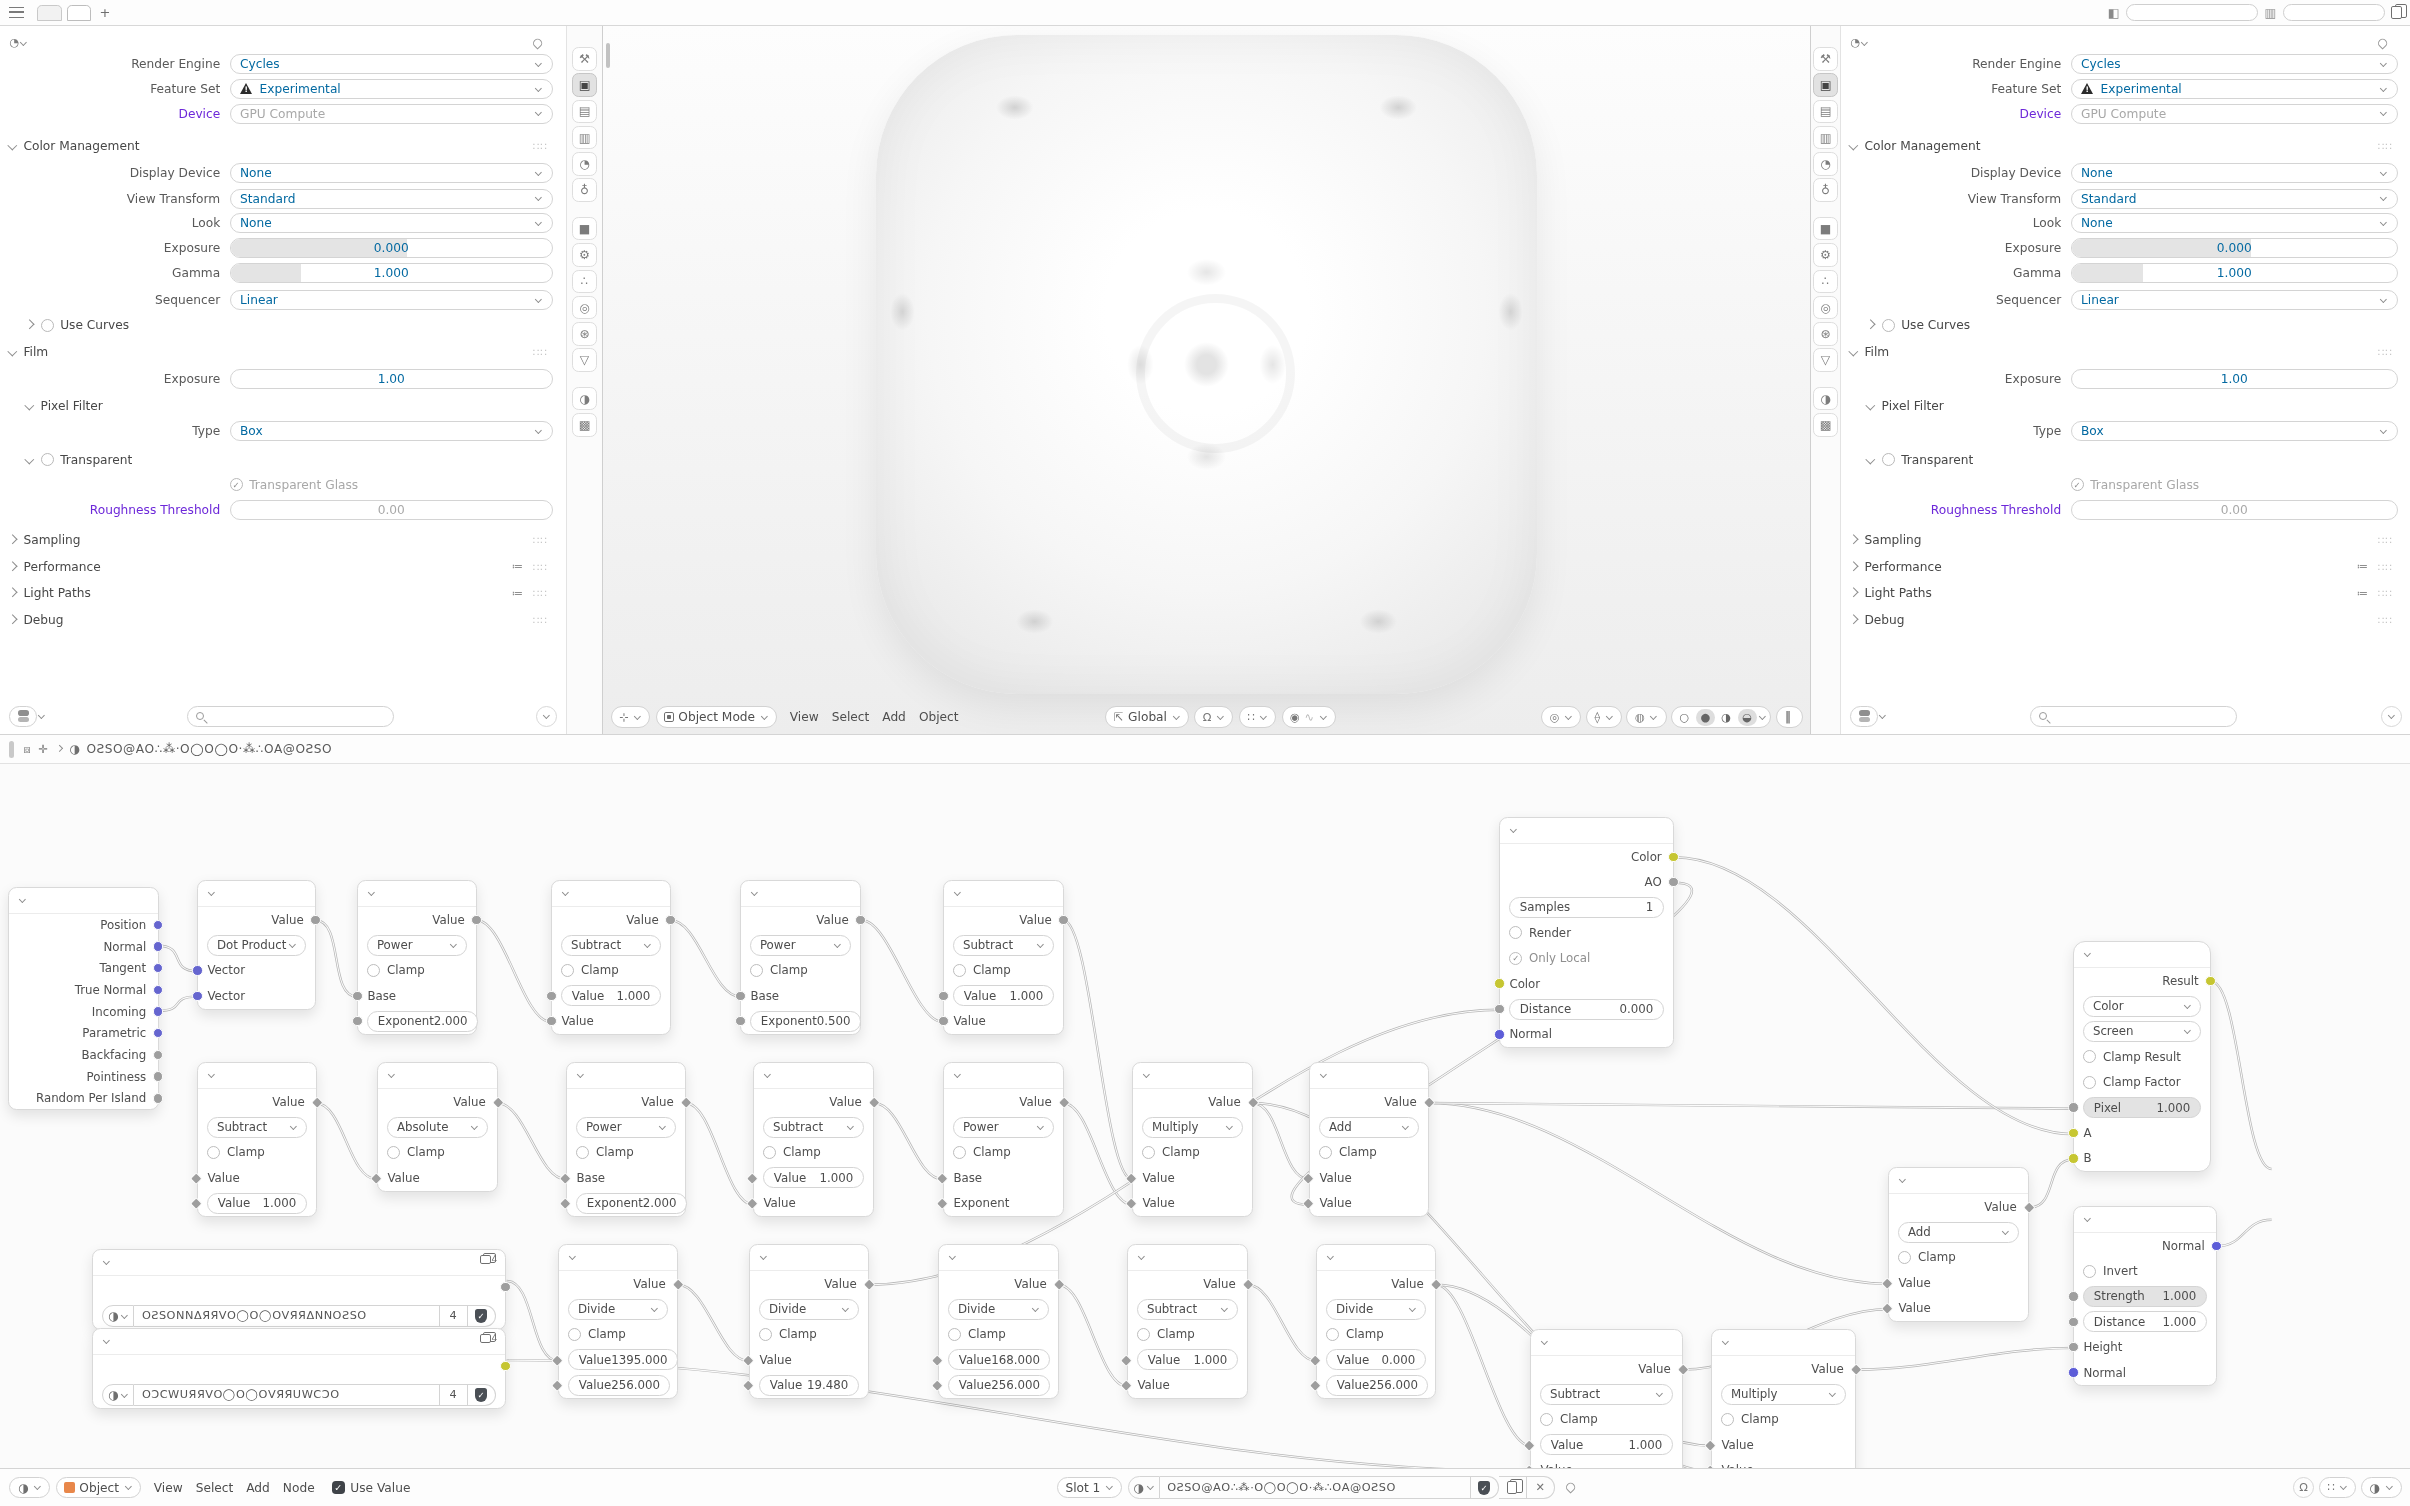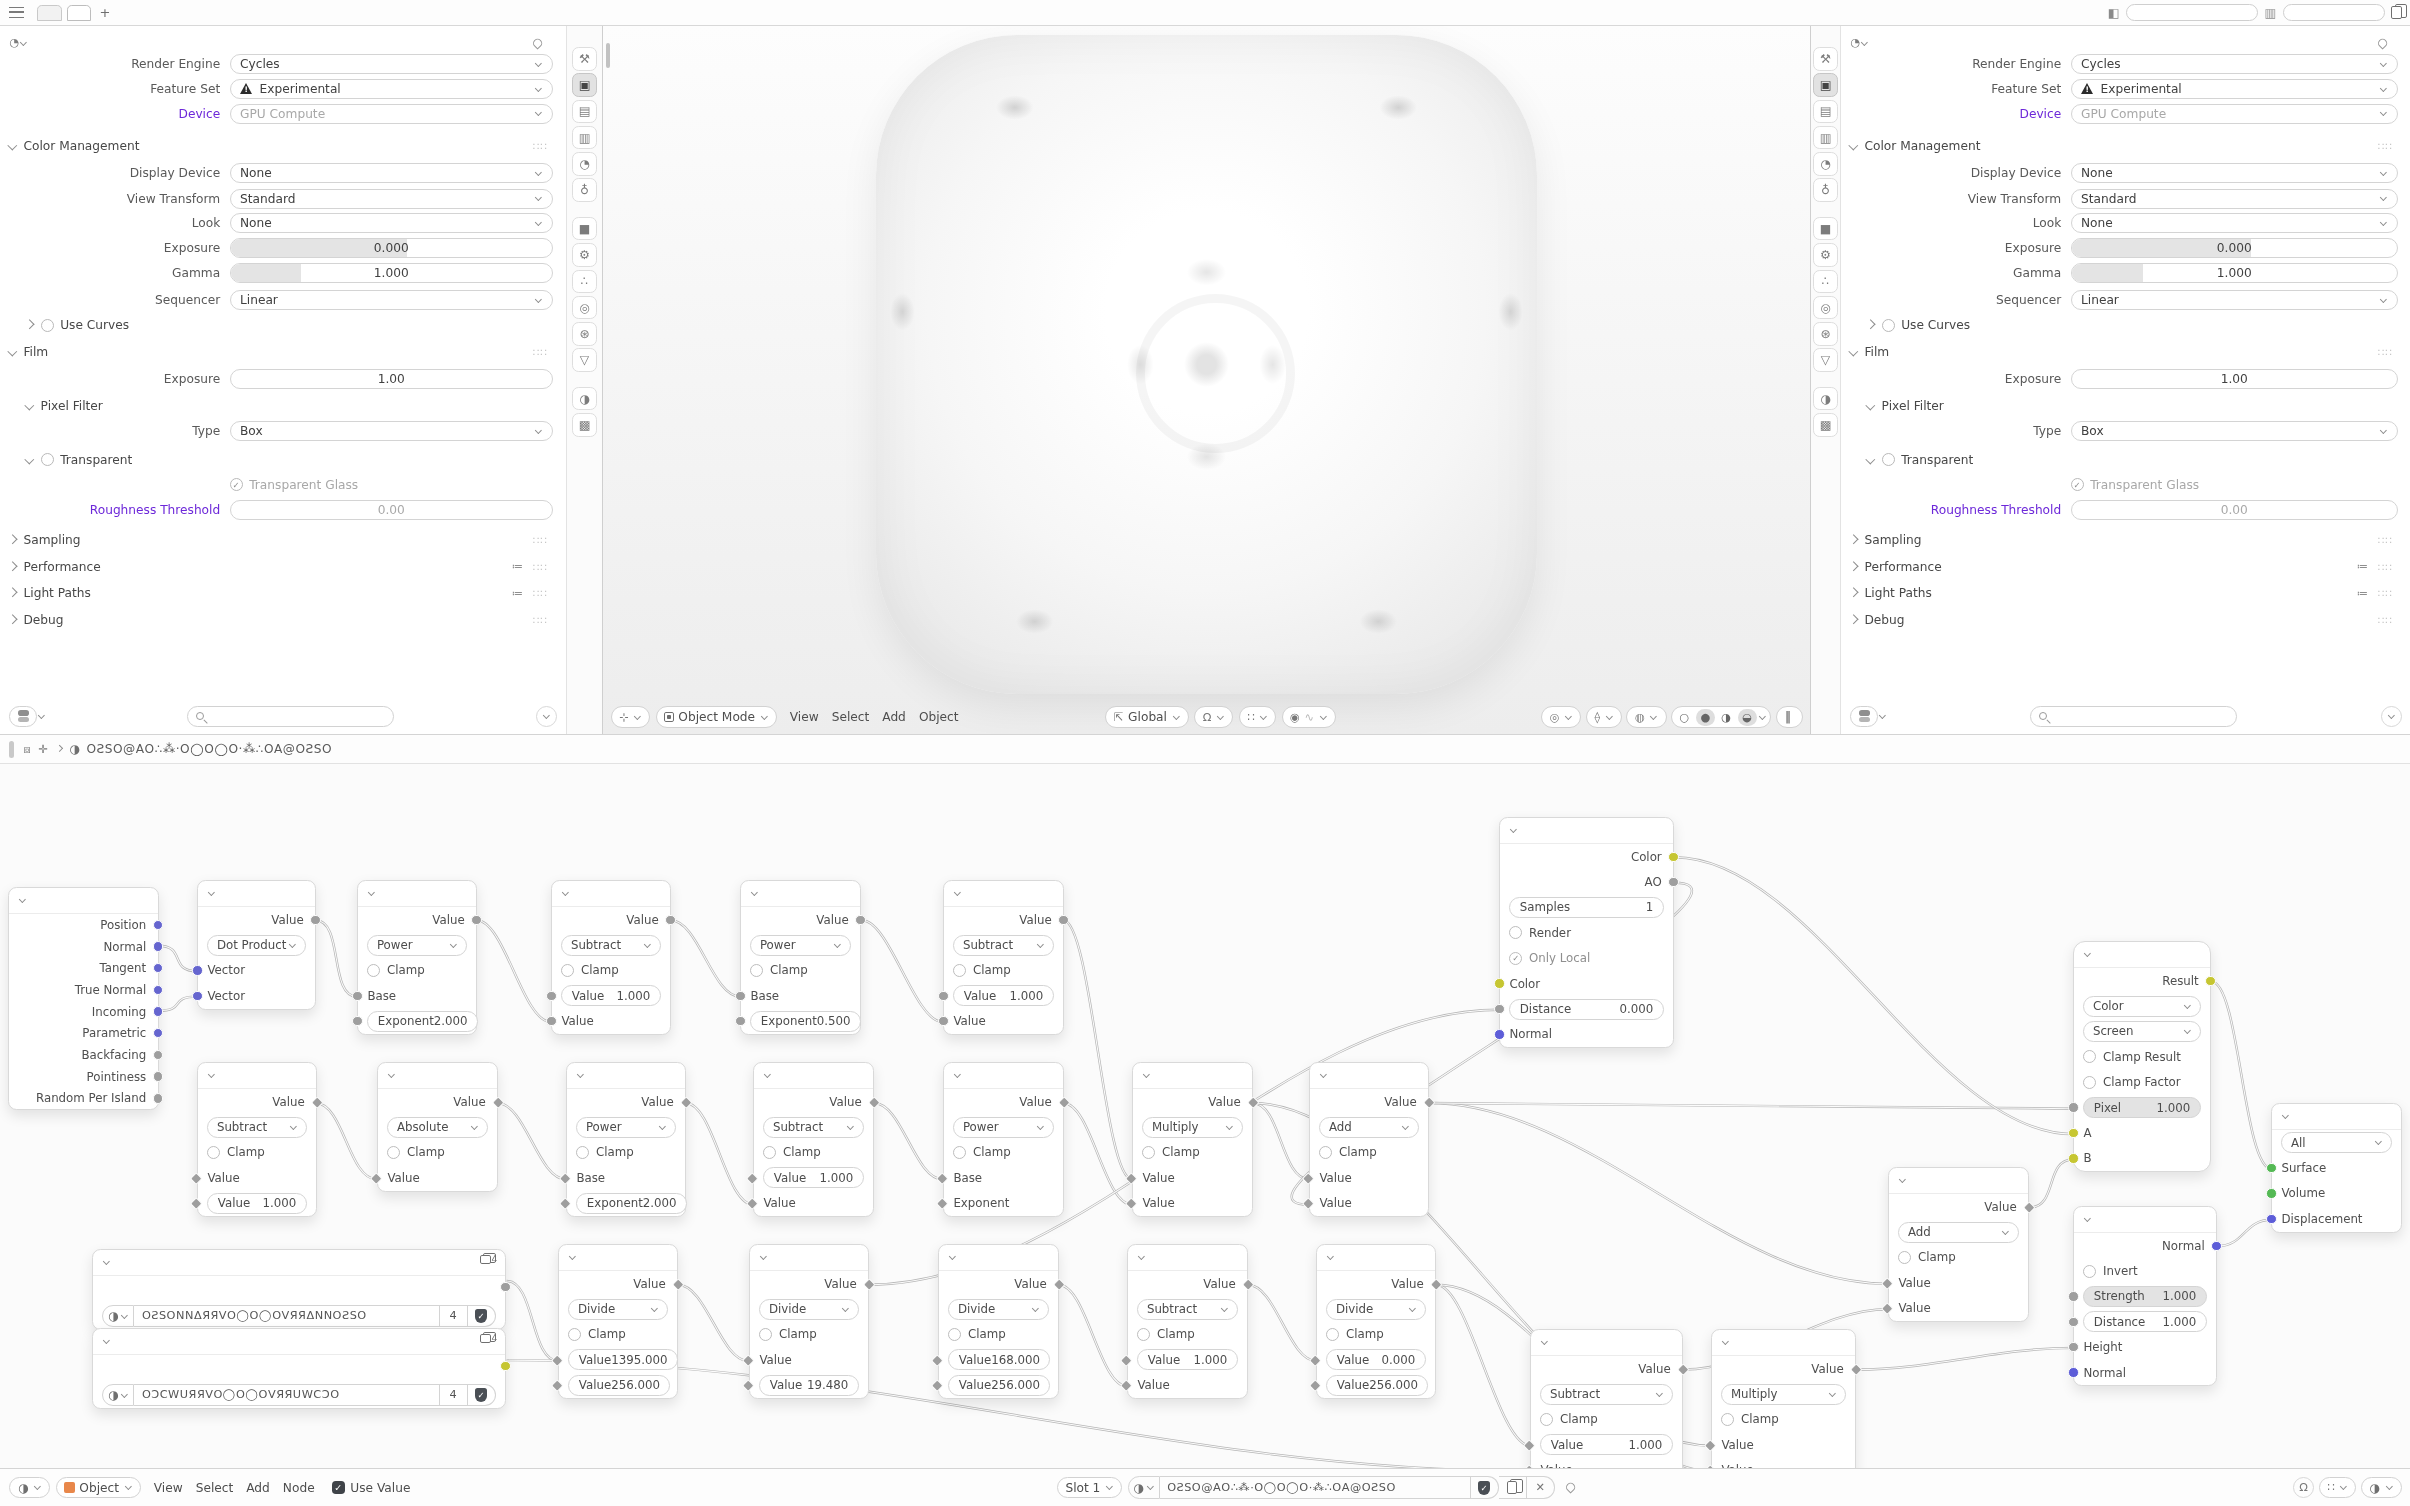--- a/index.html
+++ b/index.html
@@ -30,21 +30,21 @@
   #props-right .ptabs{border-right:0.9px solid #e3e3e3;width:30px}
   .ptab{width:24.5px;height:23.5px;border:0.9px solid #dedede;border-radius:6.6px;background:#fff;color:#7c7c7c;font-size:12.2px;display:flex;align-items:center;justify-content:center}
   .ptab.on{background:#e2e2e2;border-color:#c6c6c6;color:#444}
   .ptab.gap{border:none;background:none;height:9.4px}
   .pheader{height:22.6px;display:flex;align-items:center;padding:1.9px 3.8px}
   .picon{font-size:11.3px;color:#7d7d7d}
   .pin{width:8.5px;height:8.5px;border:1.4px solid #9a9a9a;border-radius:50% 50% 50% 0;transform:rotate(-45deg);margin-left:auto;margin-right:7.5px}
   .prow{display:flex;align-items:center;height:20px;margin-bottom:4.7px}
   .plabel{width:224px;text-align:right;padding-right:9.4px;font-size:12.2px;color:#595959;flex:none;white-space:nowrap}
   .plabel.dim{color:#6d28d9}
-  .pfield{flex:1;height:20px;border:0.9px solid #d4d4d4;border-radius:10.4px;background:#fff;display:flex;align-items:center;font-size:12.2px;color:#404040;padding:0 9.4px;position:relative;overflow:hidden}
+  .pfield{flex:1;height:20px;border:0.9px solid #d4d4d4;border-radius:10.4px;background:#fff;display:flex;align-items:center;font-size:12.2px;color:#0369a1;padding:0 9.4px;position:relative;overflow:hidden}
   .pfield .val{position:relative;z-index:2}
   .pfield.dd .val{margin-right:auto}
   .pfield.dd .chev{margin-left:auto;flex:none}
   .pfield.dim{color:#a8a8a8}
   .pfield.center{justify-content:center}
   .sliderfill{position:absolute;left:0;top:0;bottom:0;background:#e4e4e4;z-index:1}
   .warn{width:0;height:0;border-left:6.6px solid transparent;border-right:6.6px solid transparent;border-bottom:11.3px solid #2c2c2c;position:relative;margin-right:7.5px;flex:none}
   .warn:after{content:"!";position:absolute;left:-1.4px;top:1.9px;color:#fff;font-size:7.5px;font-weight:bold}
   .sect{display:flex;align-items:center;height:19px;margin:0 0 5.6px 1.9px;font-size:12.2px;color:#474747}
   .sect .chev{margin-right:7.5px}
@@ -1406,43 +1406,20 @@
       </div>
       <div class="nrow" style="height: 25.4px;">
         <span>Height</span>
         <span class="sock inp" style="background: rgb(158, 158, 158);"></span>
       </div>
       <div class="nrow" style="height: 25.4px;">
         <span>Normal</span>
         <span class="sock inp" style="background: rgb(93, 93, 216);"></span>
       </div>
     </div>
-    <div class="node" style="left: 2271px; top: 339px; width: 131px;">
-      <div class="nhead">
-        <span class="chev chevsm"></span>
-      </div>
-      <div class="nrow" style="height: 25.4px;">
-        <span class="ndd">
-          <span>All</span>
-          <span class="chev chevsm"></span>
-        </span>
-      </div>
-      <div class="nrow" style="height: 25.4px;">
-        <span>Surface</span>
-        <span class="sock inp" style="background: rgb(84, 185, 84);"></span>
-      </div>
-      <div class="nrow" style="height: 25.4px;">
-        <span>Volume</span>
-        <span class="sock inp" style="background: rgb(84, 185, 84);"></span>
-      </div>
-      <div class="nrow" style="height: 25.4px;">
-        <span>Displacement</span>
-        <span class="sock inp" style="background: rgb(93, 93, 216);"></span>
-      </div>
-    </div>
   </div>
 
 <div id="botbar">
   <span class="vpill">
       <span class="ball">◑</span>
       <span class="chev chevsm"></span>
     </span>
   <span class="vpill" style="margin-left:5.6px">
       <span class="osq"></span>
       <span>Object</span>

